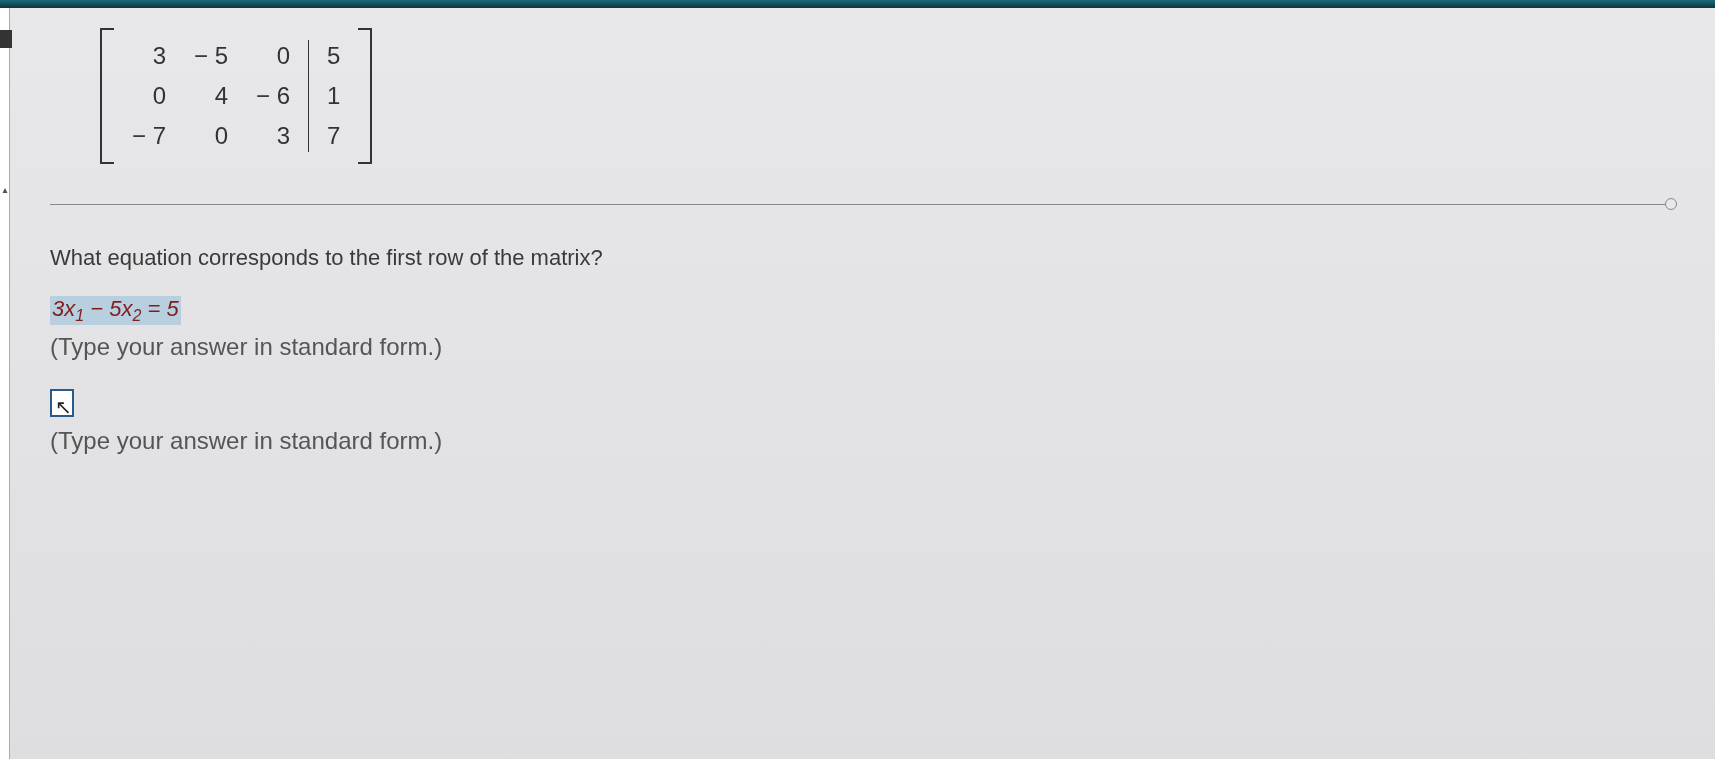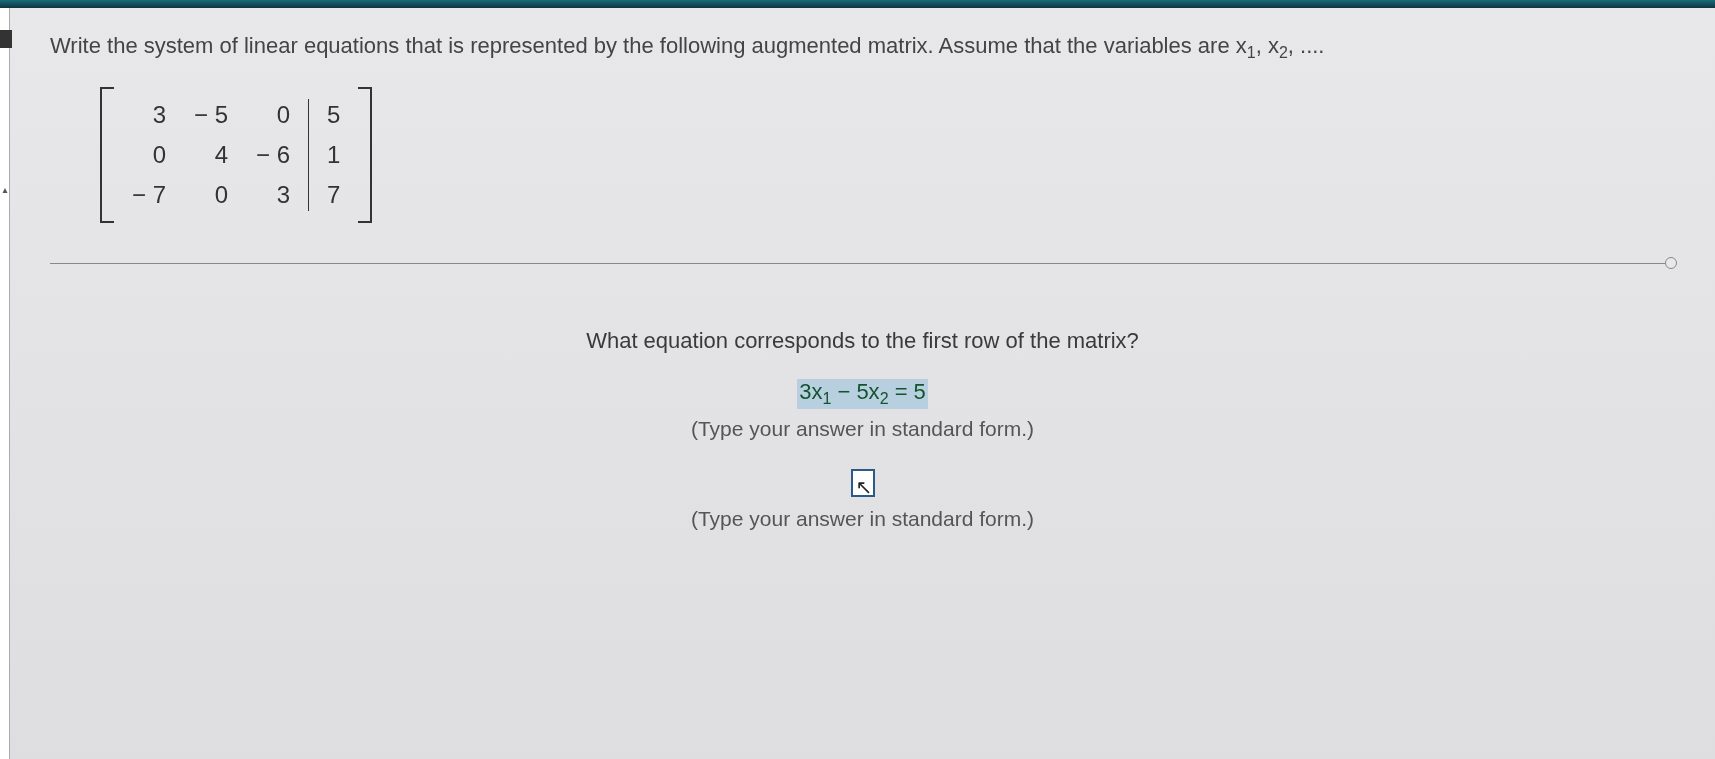--- a/index.html
+++ b/index.html
@@ -80,38 +80,38 @@
       position: absolute;
       right: -2px;
       top: -6px;
       width: 12px;
       height: 12px;
       border: 1px solid #888;
       border-radius: 50%;
       background: #e8e8ea;
     }
     .question-block {
-      margin-top: 64px;
-      text-align: center;
+      margin-top: 40px;
     }
     .question-text {
       font-size: 22px;
       color: #3a3a3a;
       margin-bottom: 25px;
     }
     .answer-highlight {
       display: inline-block;
       background: #b8cfe0;
       font-size: 22px;
-      color: #14532d;
+      color: #7f1d1d;
       padding: 0 2px;
       margin-bottom: 8px;
+      font-style: italic;
     }
     .hint {
-      font-size: 21px;
+      font-size: 24px;
       color: #555;
       margin-bottom: 28px;
     }
     .input-box {
       width: 24px;
       height: 28px;
       border: 2px solid #2a5a8a;
       background: #fff;
       display: inline-block;
       margin-bottom: 6px;
@@ -160,23 +160,20 @@
 <body>
 
 <div class="top-border"></div>
 
 <div class="left-edge"></div>
 <div class="left-mark"></div>
 <div class="left-edge-arrow">▴</div>
 
 <div class="content">
 
-  <p class="instruction">
-    <span>Write the system of linear equations that is represented by the following augmented matrix. Assume that the variables are </span><span><span>x</span><span class="sub">1</span></span><span>, </span><span><span>x</span><span class="sub">2</span></span><span>, ....</span>
-  </p>
 
   <div class="matrix-wrap">
     <div class="bracket left"></div>
     <div class="matrix-body">
       <div class="matrix-col">
         <span>3</span>
         <span>0</span>
         <span>− 7</span>
       </div>
       <div class="matrix-col">

